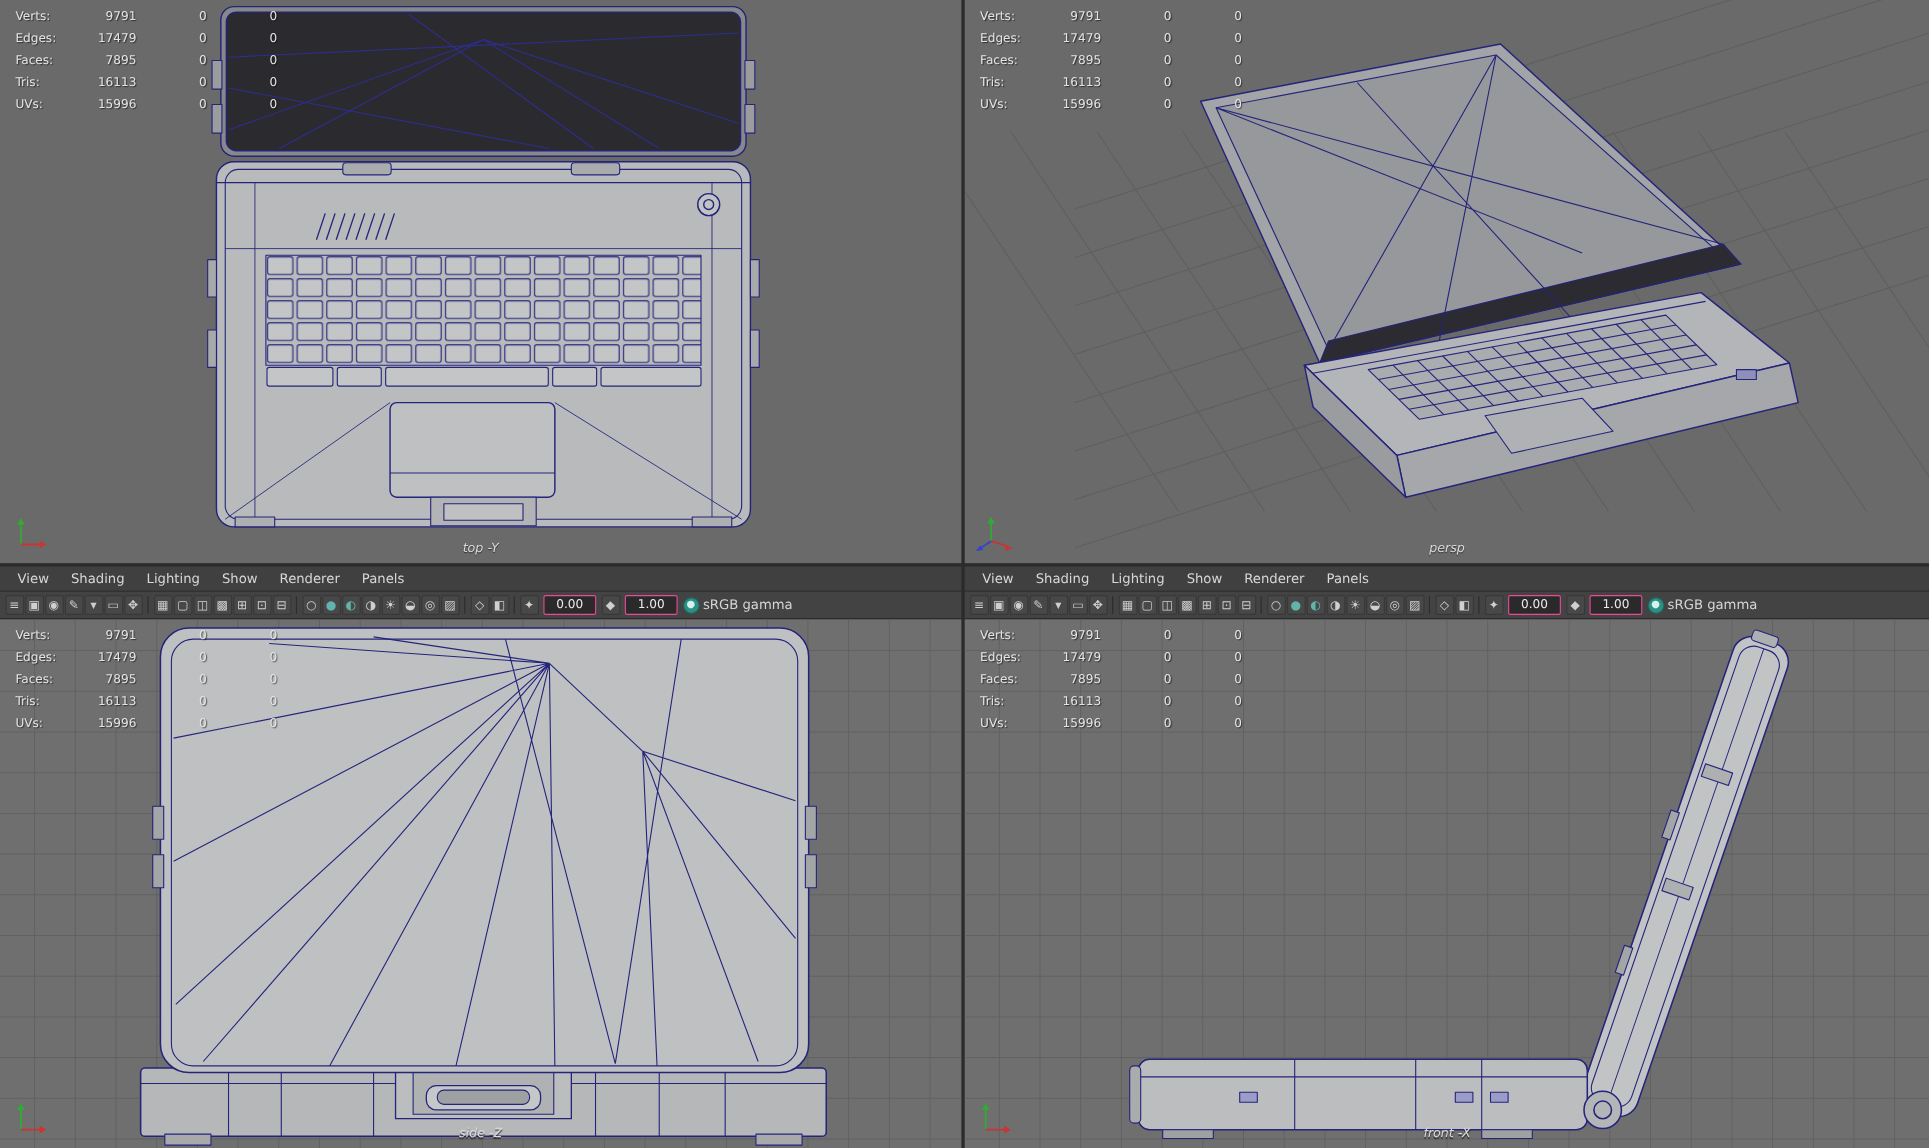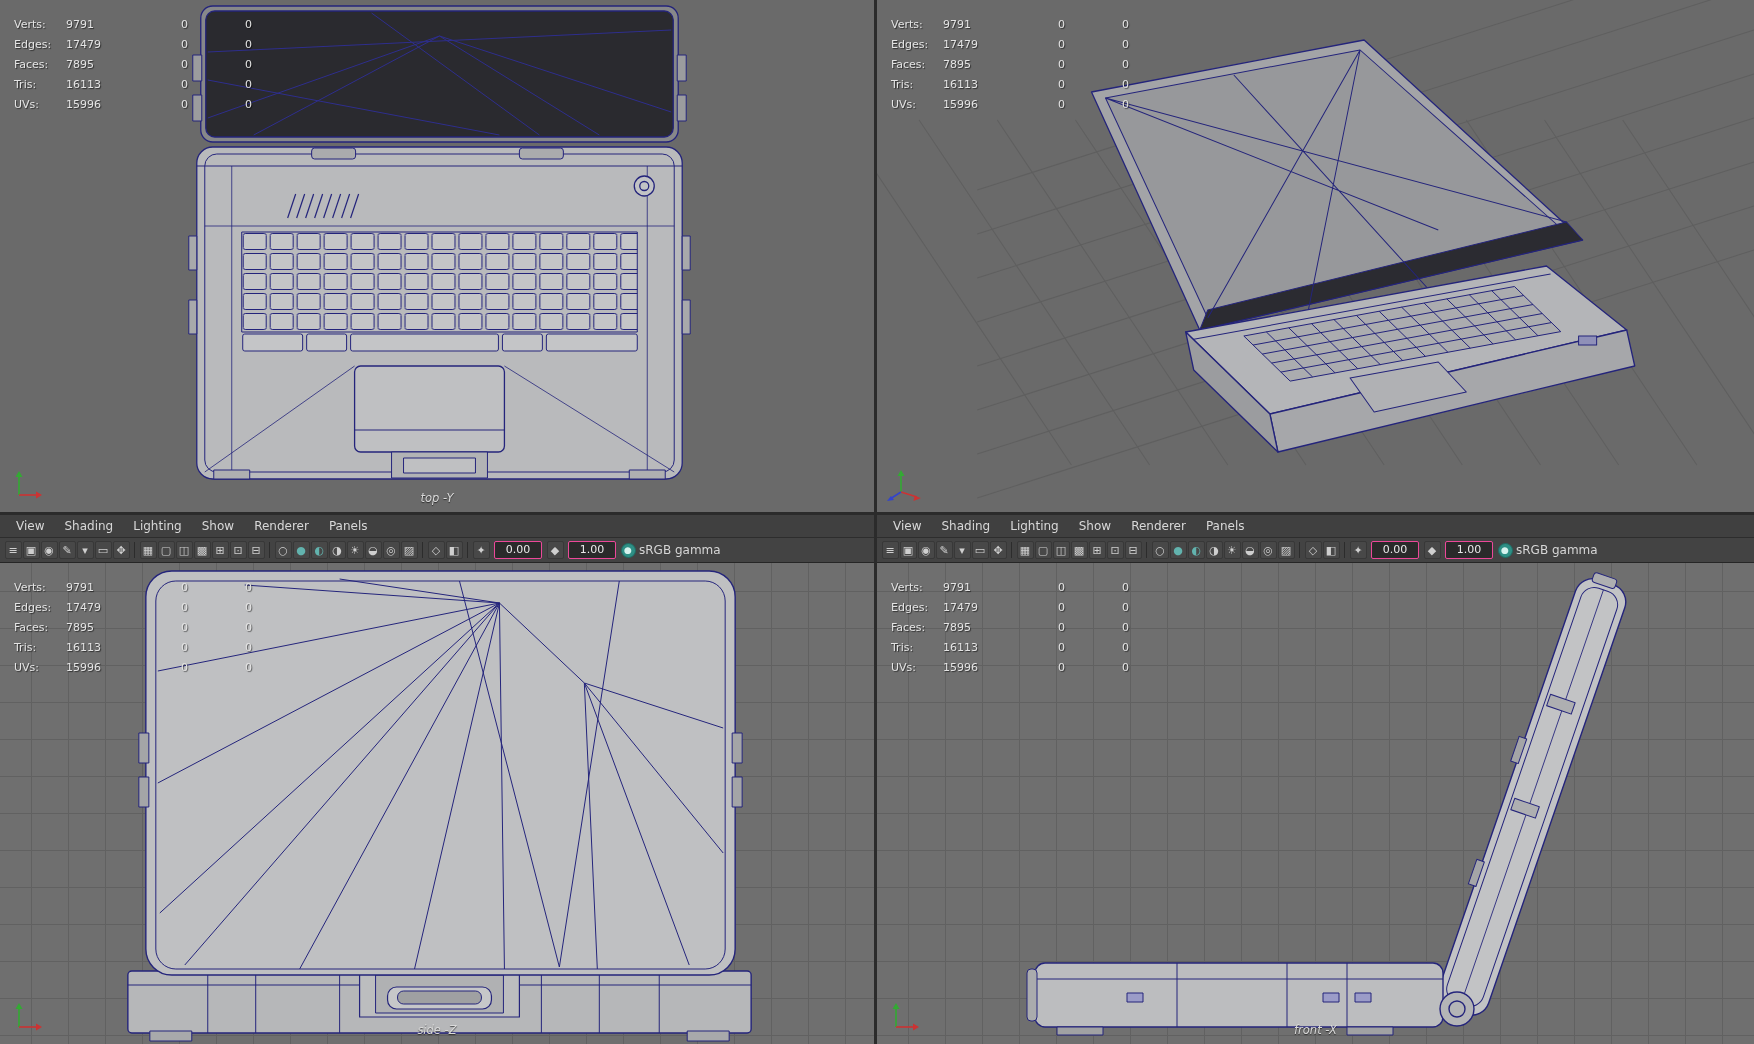--- a/index.html
+++ b/index.html
@@ -12,25 +12,25 @@
     background-size:37px 37px;background-position:-6px -9px;}
   .vp-svg{position:absolute;left:0;top:0;width:100%;height:100%;}
   
   .vp-tl{left:0;top:0;width:874px;height:512px;}
   .vp-tr{left:877px;top:0;width:877px;height:512px;}
   .panel{position:absolute;display:flex;flex-direction:column;}
   .panel-bl{left:0;top:515px;width:874px;height:529px;}
   .panel-br{left:877px;top:515px;width:877px;height:529px;}
   .panel .viewport{position:relative;flex:1;}
   
-  .hud{position:absolute;left:14px;top:14px;z-index:5;}
+  .hud{position:absolute;left:14px;top:4px;z-index:5;}
   .hud-row{display:flex;height:20px;align-items:center;font-size:11px;color:#e4e4e4;
            text-shadow:1px 1px 1px rgba(0,0,0,.55);}
   .hud-row .hl{width:52px;}
-  .hud-row .hv{width:58px;}
+  .hud-row .hv{width:58px;text-align:right;}
   .hud-row .hz{width:64px;text-align:right;}
   
   .vp-label{position:absolute;left:0;right:0;bottom:7px;text-align:center;font-size:11.5px;
             color:#dadada;text-shadow:0 1px 1px rgba(0,0,0,.6);z-index:5;font-style:italic;}
   
   .axis{position:absolute;left:10px;bottom:8px;z-index:5;}
   
   .menubar{height:22px;background:#404040;border-bottom:1px solid #2d2d2d;display:flex;
            align-items:flex-end;padding-left:6px;flex:0 0 auto;}
   .menu-item{font-size:12px;color:#d8d8d8;padding:0 10px;line-height:22px;cursor:default;}
@@ -250,20 +250,21 @@
           <span class="hz">0</span>
           <span class="hz">0</span>
         </div>
         <div class="hud-row">
           <span class="hl">UVs:</span>
           <span class="hv">15996</span>
           <span class="hz">0</span>
           <span class="hz">0</span>
         </div>
       </div>
+    <div class="vp-label">persp</div>
     <svg class="axis" width="40" height="40" viewBox="0 0 40 40">
       <line x1="14" y1="28" x2="14" y2="10" stroke="#33aa33" stroke-width="1.6"></line>
       <path d="M14 6 l-3.5 6 h7 z" fill="#33aa33"></path>
       <line x1="14" y1="28" x2="30" y2="33" stroke="#cc3333" stroke-width="1.6"></line>
       <path d="M34 34 l-6.5 -2 l-1 5 z" fill="#cc3333"></path>
       <line x1="14" y1="28" x2="3" y2="35" stroke="#3344cc" stroke-width="1.6"></line>
       <path d="M0 37 l7 -1 l-3 -4 z" fill="#3344cc"></path>
     </svg>
   </div>
 

